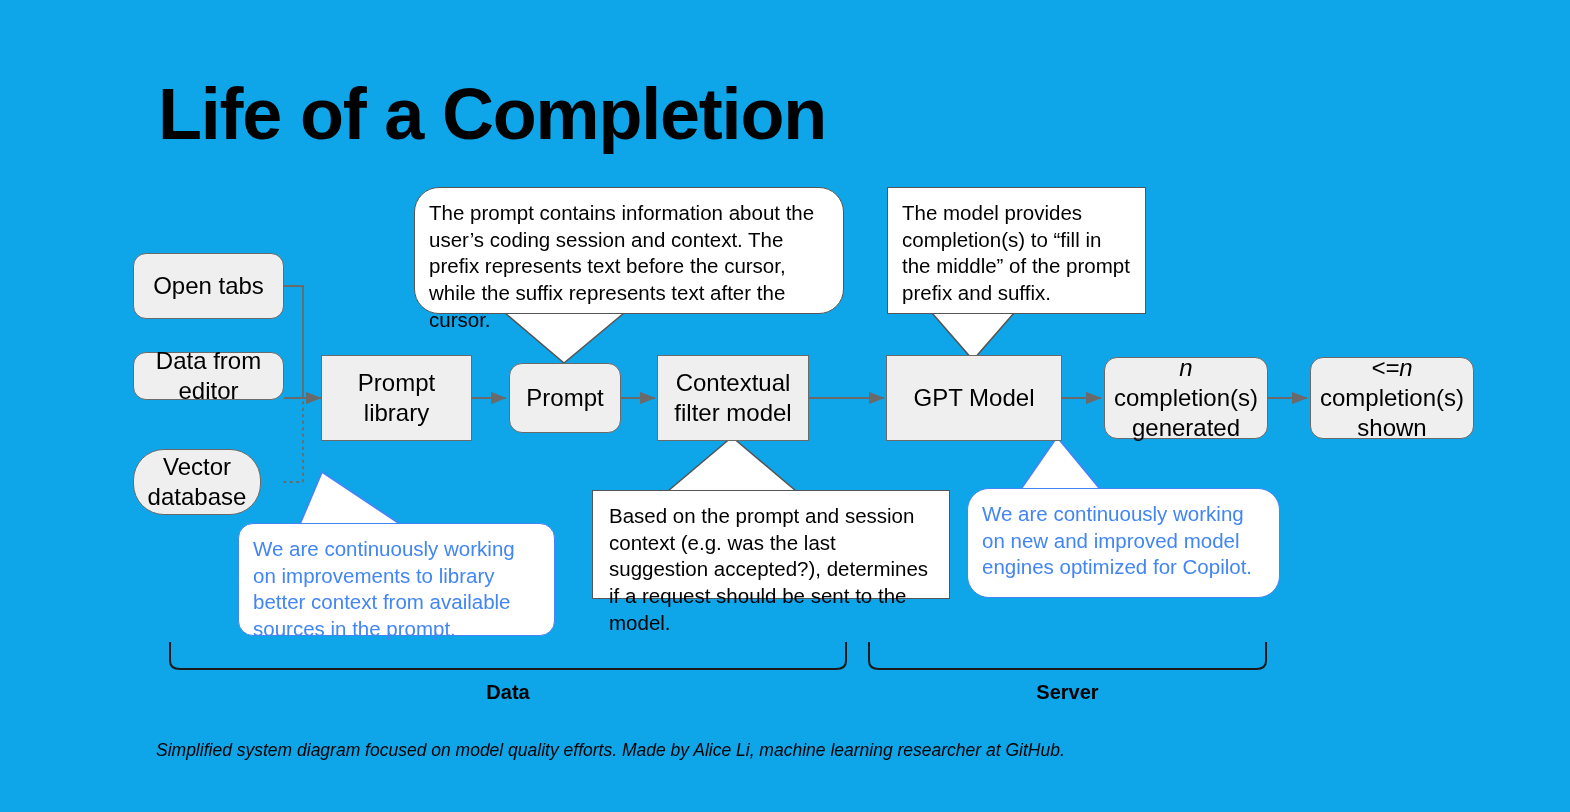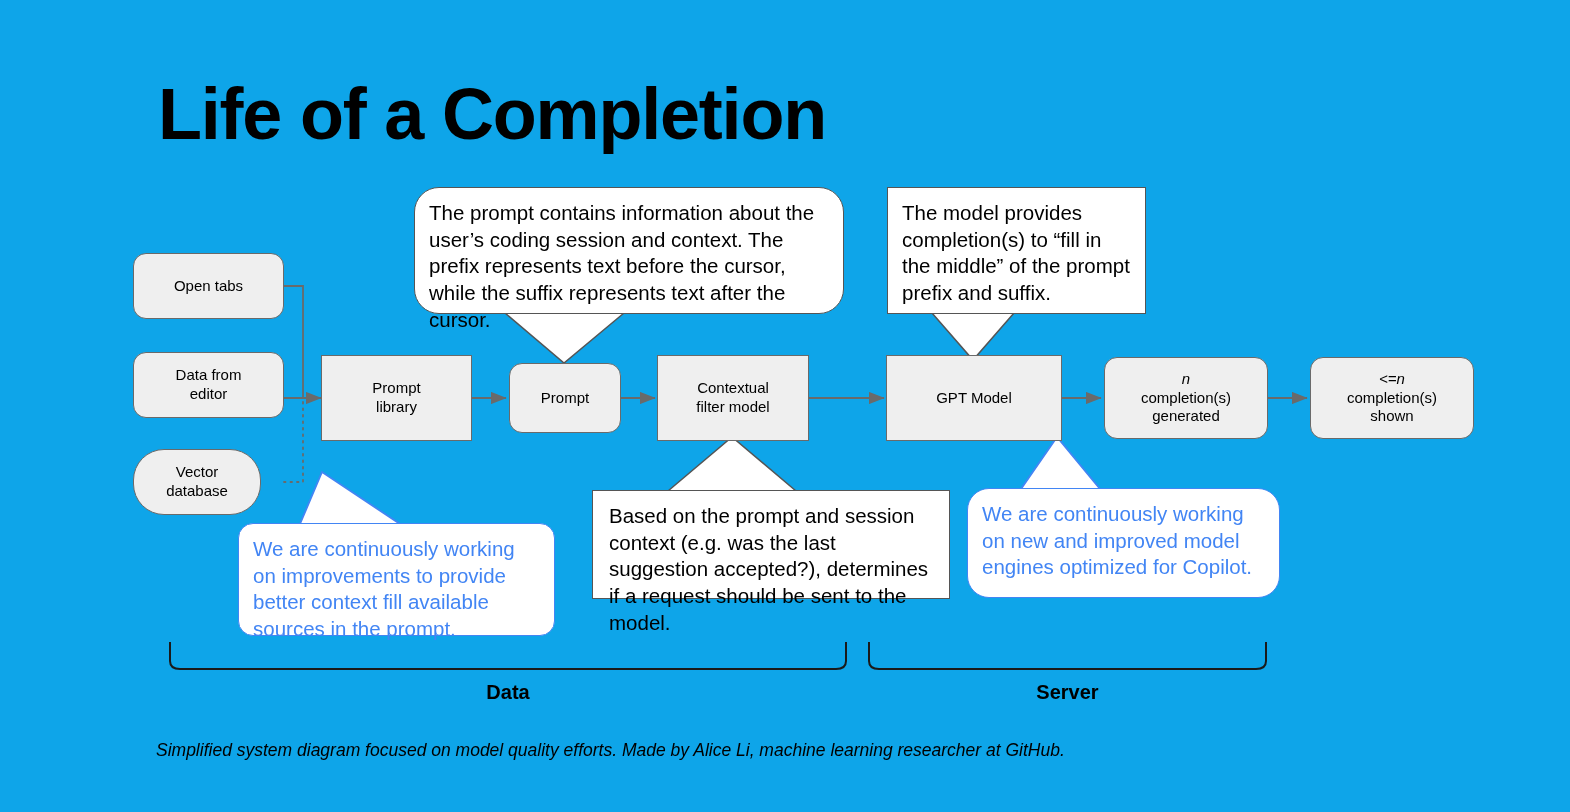--- a/index.html
+++ b/index.html
@@ -41,21 +41,21 @@
   .node {
     position: absolute;
     box-sizing: border-box;
     background: #efefef;
     border: 1.6px solid #6a6a6a;
     display: flex;
     align-items: center;
     justify-content: center;
     text-align: center;
     color: #000000;
-    font-size: 15px;
+    font-size: 24px;
     line-height: 1.25;
     font-family: "Liberation Sans", sans-serif;
   }
   .node.rounded { border-radius: 13px; }
 
   
   .callout {
     position: absolute;
     box-sizing: border-box;
     background: #ffffff;
@@ -141,21 +141,21 @@
 
     <path d="M 869 642 L 869 661 Q 869 669 879 669 L 1256 669 Q 1266 669 1266 661 L 1266 642" fill="none" stroke="#1a1a1a" stroke-width="2"></path>
   </svg>
 
   <div id="page-title">Life of a Completion</div>
 
   <div class="node rounded" style="left:133px; top:253px; width:151px; height:66px;">
     <span>Open tabs</span>
   </div>
 
-  <div class="node rounded" style="left:133px; top:352px; width:151px; height:66px; flex-direction:column;">
+  <div class="node rounded" style="left:133px; top:352px; width:151px; height:48px; flex-direction:column;">
     <span>Data from</span>
     <span>editor</span>
   </div>
 
   <div class="node rounded" style="left:133px; top:449px; width:128px; height:66px; flex-direction:column;border-radius:31px;">
     <span>Vector</span>
     <span>database</span>
   </div>
 
   <div class="node" style="left:321px; top:355px; width:151px; height:86px; flex-direction:column;">
@@ -194,21 +194,21 @@
 
   <div class="callout plain" style="left:887px; top:187px; width:259px; height:127px;">
     <span>The model provides completion(s) to “fill in the middle” of the prompt prefix and suffix.</span>
   </div>
 
   <div class="callout plain" style="left:592px; top:490px; width:358px; height:109px;padding-left:16px;">
     <span>Based on the prompt and session context (e.g. was the last suggestion accepted?), determines if a request should be sent to the model.</span>
   </div>
 
   <div class="callout blue" style="left:238px; top:523px; width:317px; height:113px;">
-    <span>We are continuously working on improvements to provide better context fill available sources in the prompt.</span>
+    <span>We are continuously working on improvements to library better context from available sources in the prompt.</span>
   </div>
 
   <div class="callout blue" style="left:967px; top:488px; width:313px; height:110px;border-radius:22px;">
     <span>We are continuously working on new and improved model engines optimized for Copilot.</span>
   </div>
 
   <div class="bracket-label" style="left:170px; top:681px; width:676px;">
     <span>Data</span>
   </div>
   <div class="bracket-label" style="left:869px; top:681px; width:397px;">

